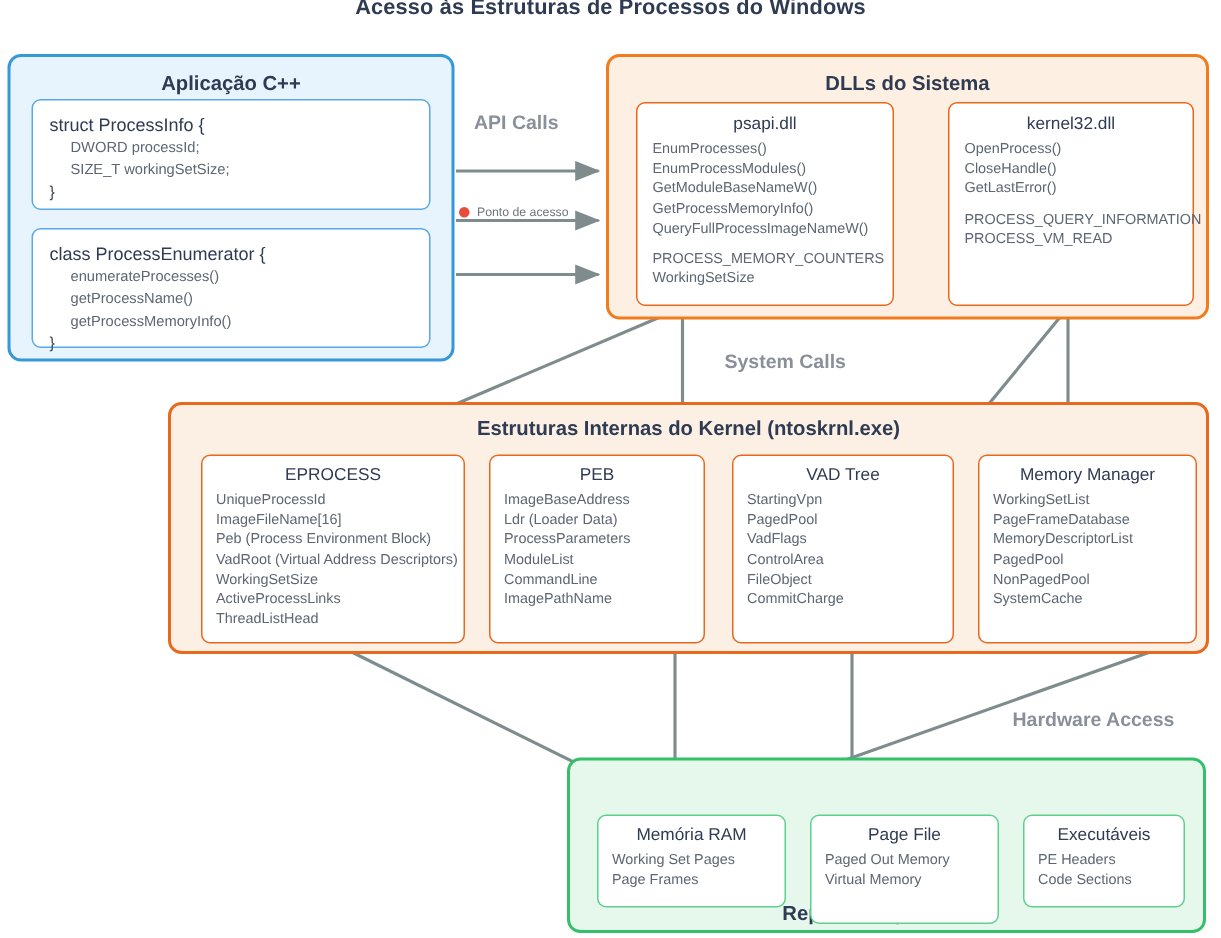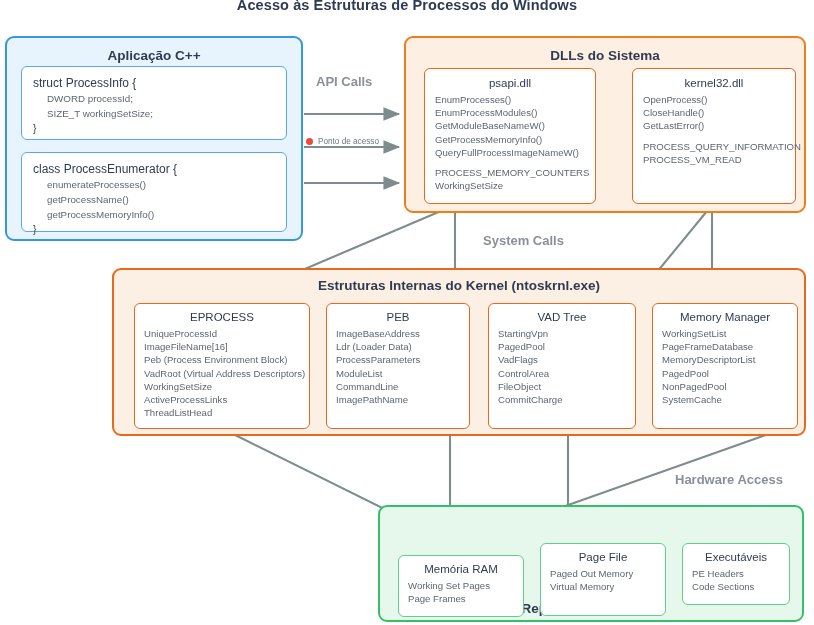--- a/index.html
+++ b/index.html
@@ -117,21 +117,21 @@
 
   
   .kern-card { padding: 7px 9px; }
   #card-eprocess { left: 134px; top: 303px; width: 176px; height: 126px; }
   #card-peb      { left: 326px; top: 303px; width: 144px; height: 126px; }
   #card-vad      { left: 488px; top: 303px; width: 148px; height: 126px; }
   #card-memmgr   { left: 652px; top: 303px; width: 146px; height: 126px; }
 
   
   .phys-card { padding: 7px 9px; }
-  #card-ram  { left: 398px; top: 543px; width: 126px; height: 62px; margin-top: 12px; }
+  #card-ram  { left: 398px; top: 543px; width: 126px; height: 62px; }
   #card-page { left: 540px; top: 543px; width: 126px; height: 73px; }
   #card-exec { left: 682px; top: 543px; width: 108px; height: 62px; }
 
   .flow-label {
     position: absolute;
     font-size: 13px;
     font-weight: bold;
     color: #8a9099;
     white-space: nowrap;
   }

